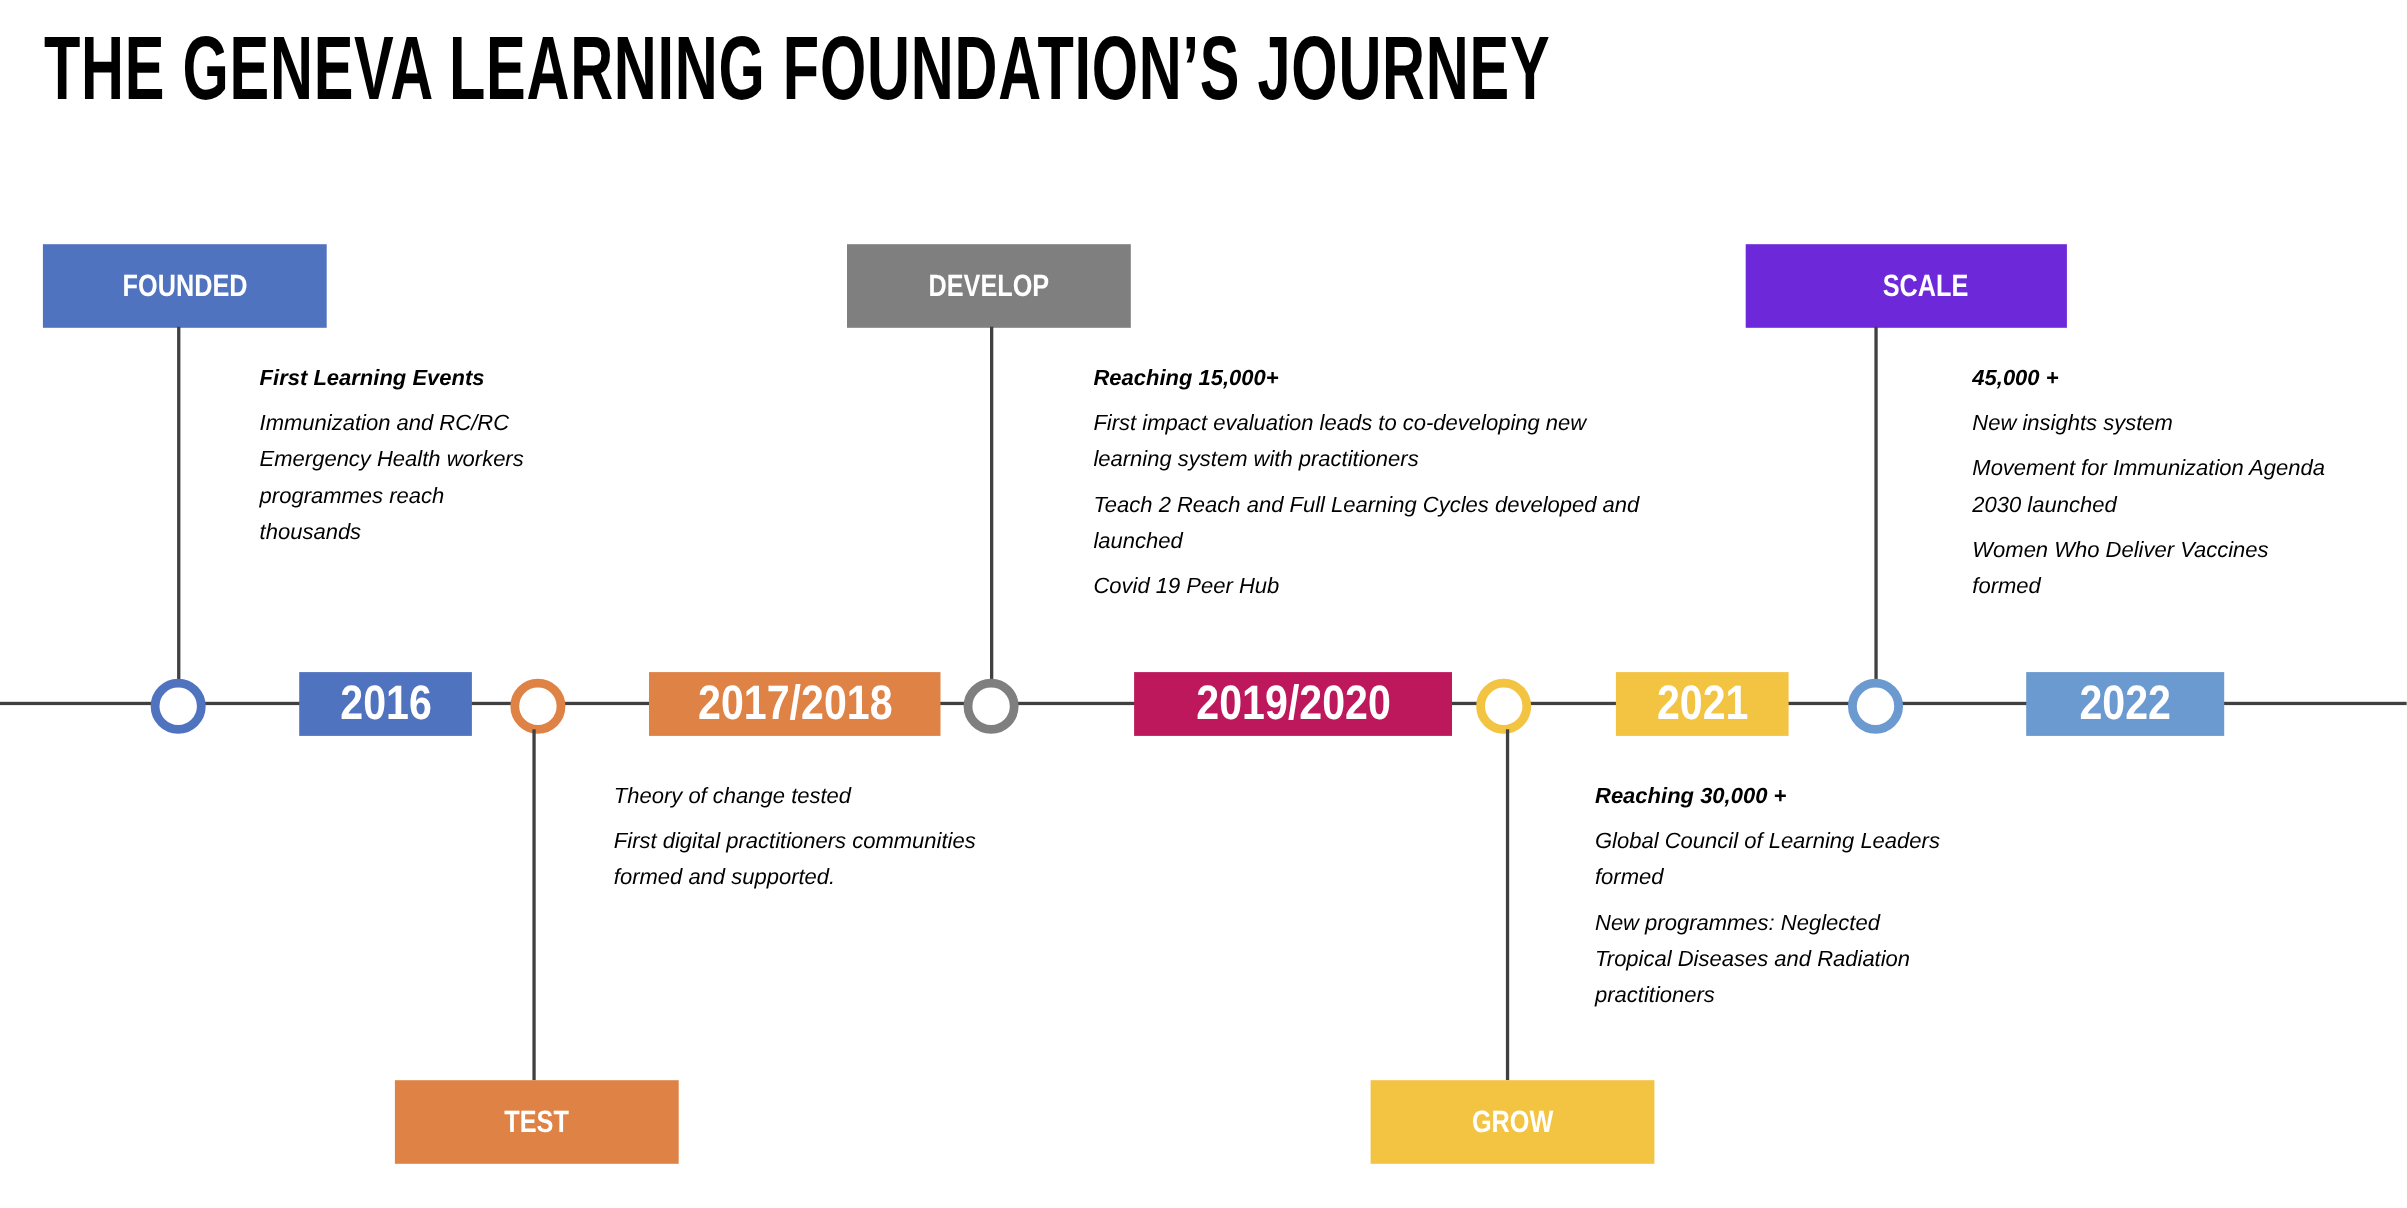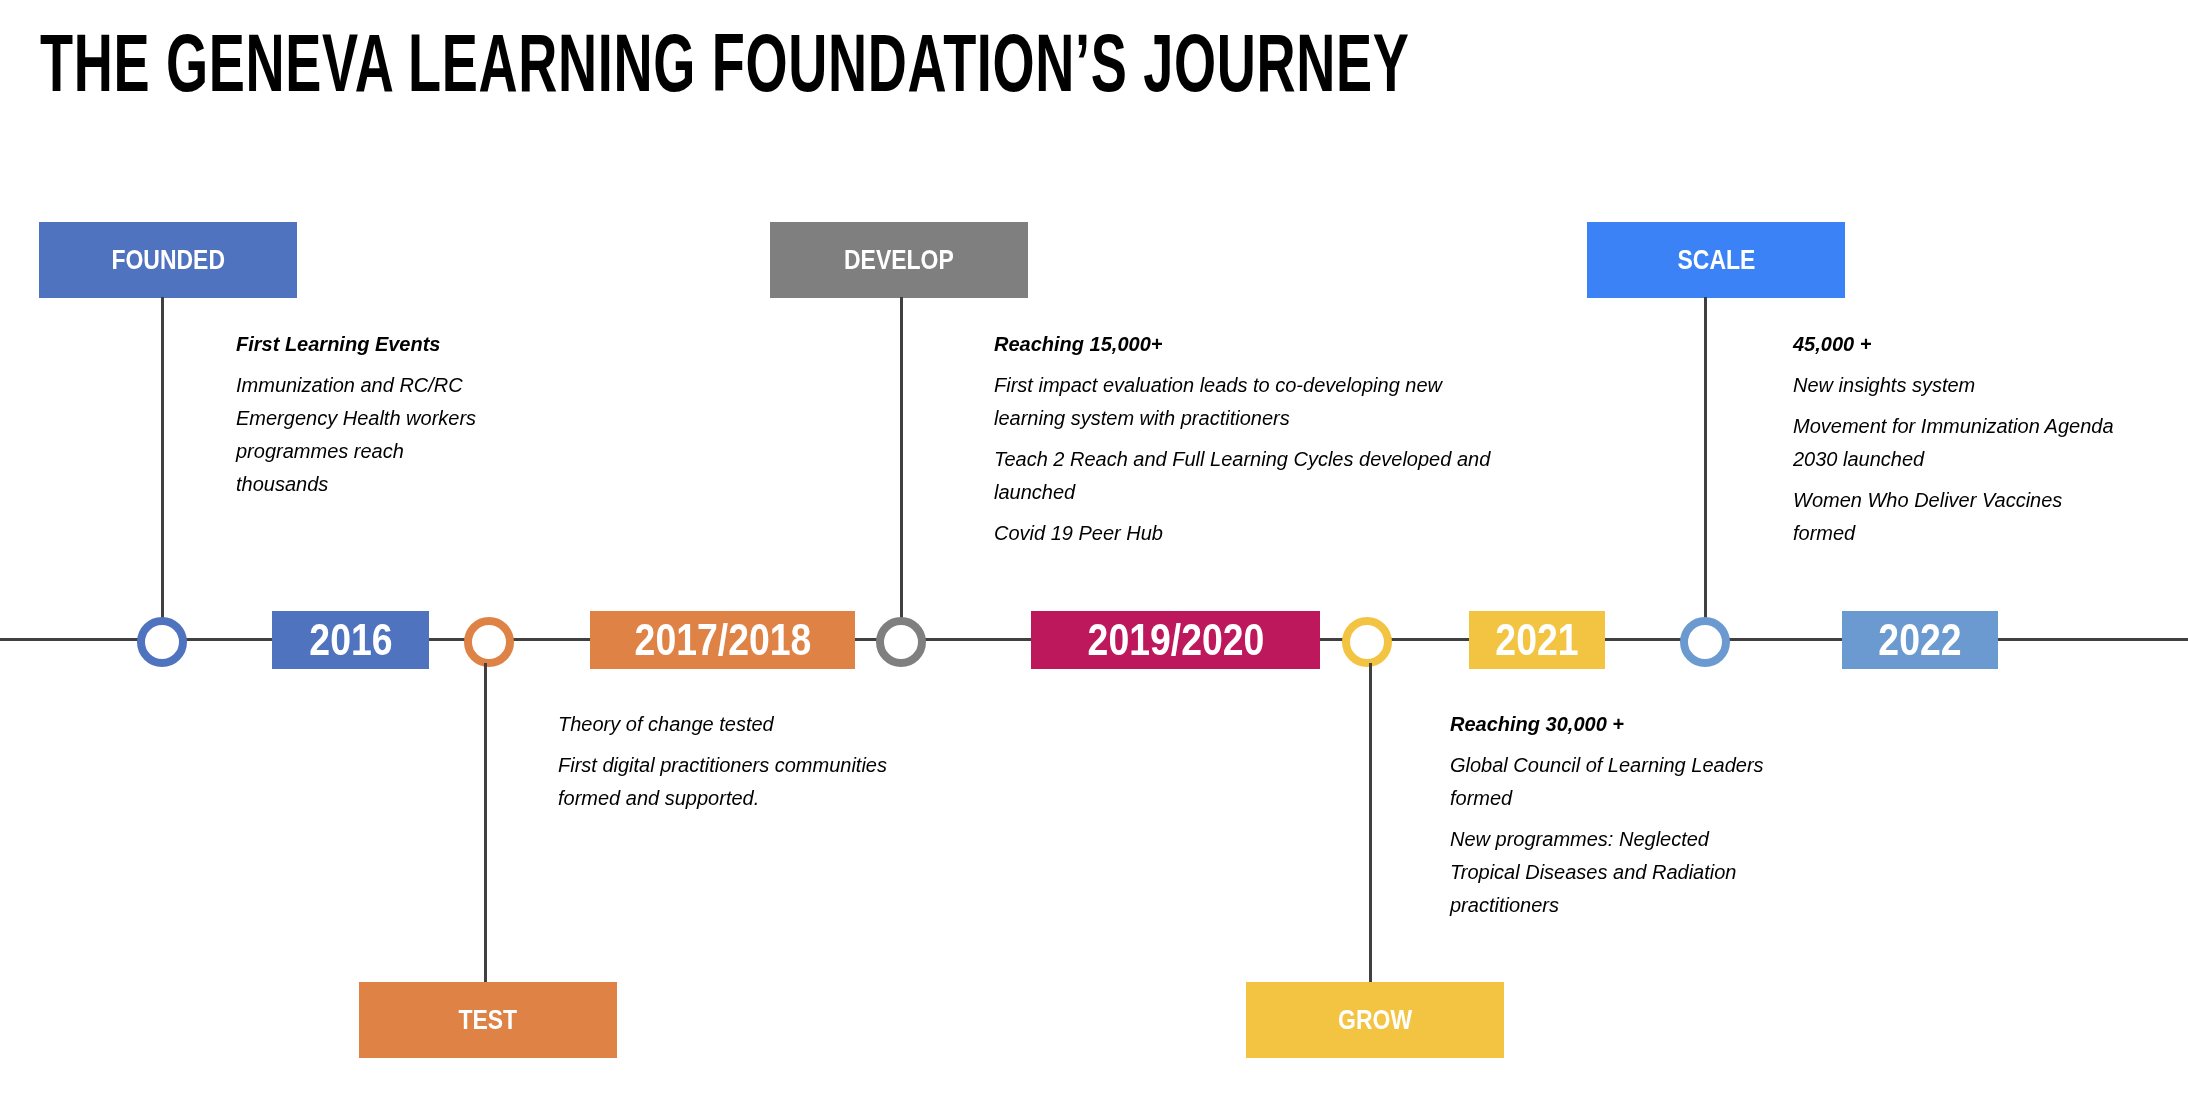--- a/index.html
+++ b/index.html
@@ -79,35 +79,35 @@
   <span class="para" style="width:500px;">First impact evaluation leads to co-developing new learning system with practitioners</span>
   <span class="para">Teach 2 Reach and Full Learning Cycles developed and launched</span>
   <span class="para">Covid 19 Peer Hub</span>
 </div>
 
 <div class="node" style="left:1342px; border-color:#F3C342;"></div>
 <div class="stem" style="left:1369px; top:663px; height:319px;"></div>
 <div class="phase" style="left:1246px; top:982px; background:#F3C342;">
     <span>GROW</span>
   </div>
-<div class="year" style="left:1434px; width:136px; background:#F3C342;">
+<div class="year" style="left:1434px; width:157px; background:#F3C342;">
     <span>2021</span>
   </div>
 <div class="note" style="left:1450px; top:708px; width:360px;">
   <span class="head">Reaching 30,000 +</span>
   <span class="para">Global Council of Learning Leaders formed</span>
   <span class="para" style="width:330px;">New programmes: Neglected Tropical Diseases and Radiation practitioners</span>
 </div>
 
-<div class="phase" style="left:1587px; top:222px; background:#3b82f6;">
+<div class="phase" style="left:1587px; top:222px; background:#6d28d9;padding-left:34px;">
     <span>SCALE</span>
   </div>
 <div class="stem" style="left:1704px; top:297px; height:325px;"></div>
 <div class="node" style="left:1680px; border-color:#6B9AD0;"></div>
-<div class="year" style="left:1807px; width:156px; background:#6B9AD0;">
+<div class="year" style="left:1807px; width:180px; background:#6B9AD0;">
     <span>2022</span>
   </div>
 <div class="note" style="left:1793px; top:328px; width:380px;">
   <span class="head">45,000 +</span>
   <span class="para">New insights system</span>
   <span class="para" style="width:360px;">Movement for Immunization Agenda 2030 launched</span>
   <span class="para" style="width:280px;">Women Who Deliver Vaccines formed</span>
 </div>
 
 </body></html>

